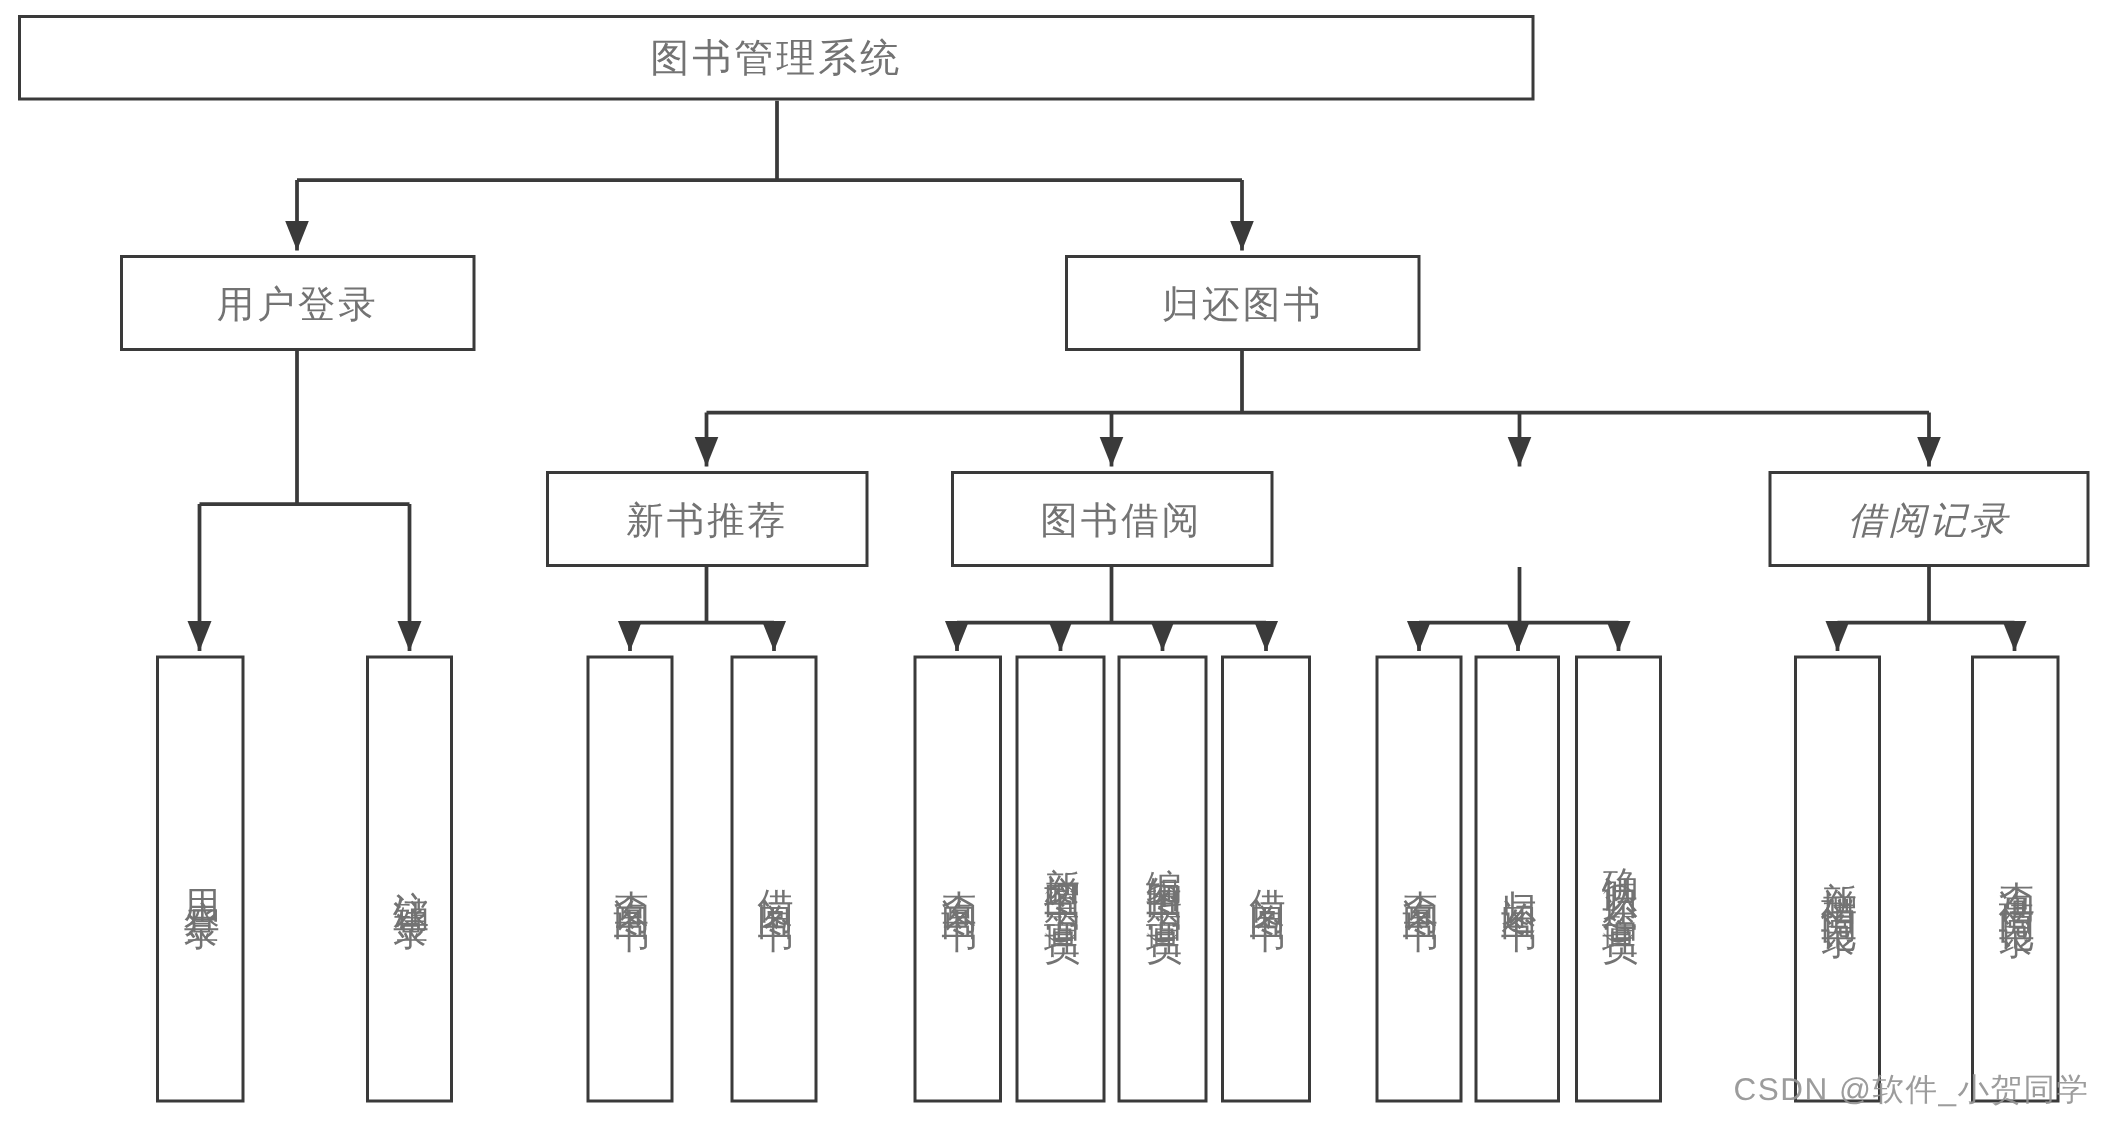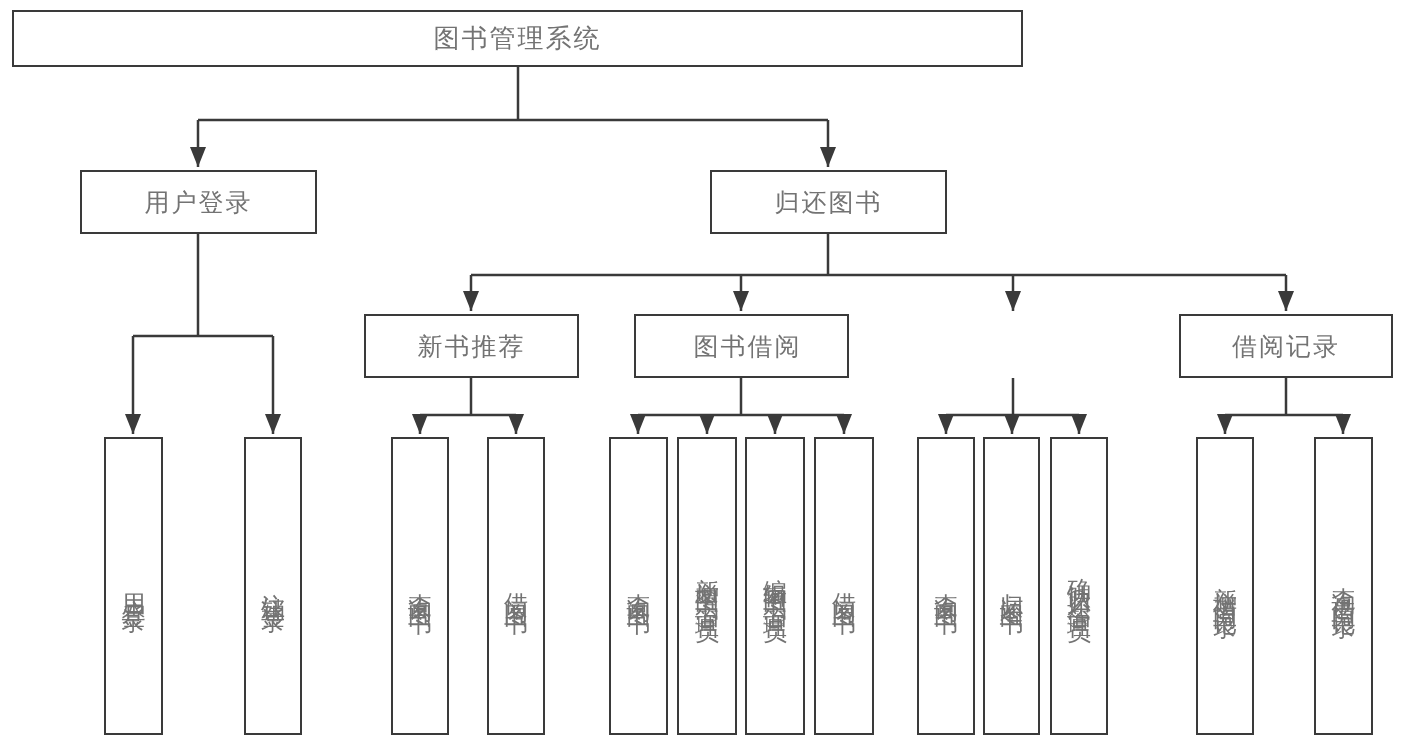--- a/index.html
+++ b/index.html
@@ -105,21 +105,21 @@
     </g>
   </svg>
 
   <div class="node root-label" style="left:12px; top:10px; width:1011px; height:57px;">图书管理系统</div>
 
   <div class="node h-label" style="left:80px; top:170px; width:237px; height:64px;">用户登录</div>
   <div class="node h-label" style="left:710px; top:170px; width:237px; height:64px;">归还图书</div>
 
   <div class="node h-label" style="left:364px; top:314px; width:215px; height:64px;">新书推荐</div>
   <div class="node h-label" style="left:634px; top:314px; width:215px; height:64px;padding-left:12px;">图书借阅</div>
-  <div class="node h-label" style="left:1179px; top:314px; width:214px; height:64px;">借阅记录</div>
+  <div class="node h-label" style="left:1179px; top:314px; width:214px; height:64px;font-style:italic;">借阅记录</div>
 
   <div class="node v-label" style="left:104px; top:437px; width:59px; height:298px;">
     <span class="v-text">用户登录</span>
   </div>
   <div class="node v-label" style="left:244px; top:437px; width:58px; height:298px;">
     <span class="v-text">注销登录</span>
   </div>
 
   <div class="node v-label" style="left:391px; top:437px; width:58px; height:298px;">
     <span class="v-text">查询图书</span>
@@ -151,14 +151,15 @@
     <span class="v-text">确认归还（管理员）</span>
   </div>
 
   <div class="node v-label" style="left:1196px; top:437px; width:58px; height:298px;">
     <span class="v-text">新增借阅记录</span>
   </div>
   <div class="node v-label" style="left:1314px; top:437px; width:59px; height:298px;">
     <span class="v-text">查询借阅记录</span>
   </div>
 
+  <div class="watermark">CSDN @软件_小贺同学</div>
 
 </div>
 
 </body></html>

